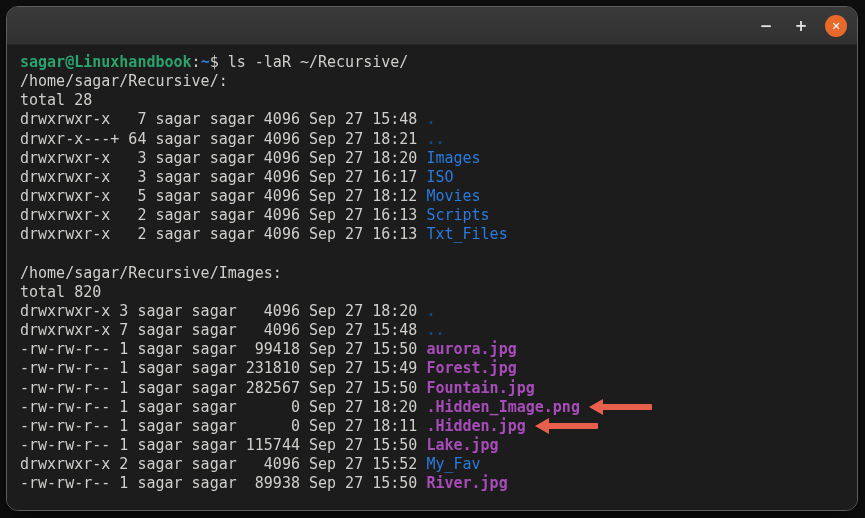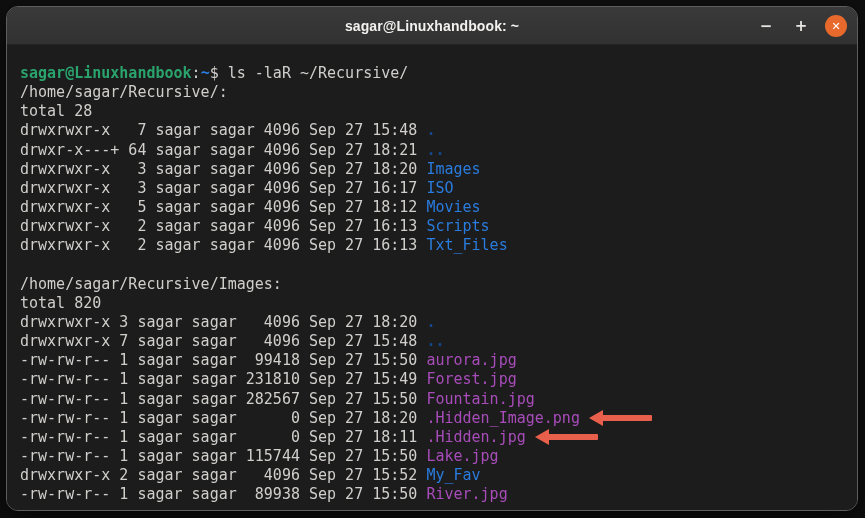--- a/index.html
+++ b/index.html
@@ -55,34 +55,34 @@
   }
   .ctl-btn.close {
     background: var(--close-bg);
     color: #ffffff;
     font-size: 11px;
   }
   .screen {
     position: absolute;
     top: 38px; left: 0; right: 0; bottom: 0;
     background: var(--term-bg);
-    padding: 19px 0 0 13px;
+    padding: 8px 0 0 13px;
     font-family: "DejaVu Sans Mono", monospace;
     font-size: 15px;
     line-height: 19.15px;
     color: var(--fg);
     white-space: pre;
   }
   .term-line { min-height: 19.15px; white-space: pre; }
   .seg-fg          { color: var(--fg); }
   .seg-prompt-user { color: var(--green); font-weight: bold; }
   .seg-prompt-path { color: var(--blue); font-weight: bold; }
   .seg-dir         { color: var(--blue); font-weight: normal; }
   .seg-dir-dim     { color: var(--blue-dim); font-weight: bold; }
-  .seg-media       { color: var(--magenta); font-weight: normal; }
+  .seg-media       { color: var(--magenta); font-weight: bold; }
   .annot-arrow {
     display: inline-block;
     vertical-align: middle;
     position: relative;
     margin-left: 22px;
     width: 50px; height: 6px;
     background: var(--arrow);
     border-radius: 1px;
   }
   .annot-arrow::before {
@@ -94,21 +94,20 @@
     border-top: 8px solid transparent;
     border-bottom: 8px solid transparent;
     border-right: 14px solid var(--arrow);
   }
 </style>
 </head>
 <body>
 
 <div class="window">
   <div class="titlebar">
-    <div class="title">sagar@Linuxhandbook: ~</div>
     <div class="controls">
       <div class="ctl-btn">−</div>
       <div class="ctl-btn">+</div>
       <div class="ctl-btn close">✕</div>
     </div>
   </div>
   <div class="screen"><div class="term-line"><span class="seg-prompt-user">sagar@Linuxhandbook</span><span class="seg-fg">:</span><span class="seg-prompt-path">~</span><span class="seg-fg">$ ls -laR ~/Recursive/</span></div><div class="term-line"><span class="seg-fg">/home/sagar/Recursive/:</span></div><div class="term-line"><span class="seg-fg">total 28</span></div><div class="term-line"><span class="seg-fg">drwxrwxr-x   7 sagar sagar 4096 Sep 27 15:48 </span><span class="seg-dir-dim">.</span></div><div class="term-line"><span class="seg-fg">drwxr-x---+ 64 sagar sagar 4096 Sep 27 18:21 </span><span class="seg-dir-dim">..</span></div><div class="term-line"><span class="seg-fg">drwxrwxr-x   3 sagar sagar 4096 Sep 27 18:20 </span><span class="seg-dir">Images</span></div><div class="term-line"><span class="seg-fg">drwxrwxr-x   3 sagar sagar 4096 Sep 27 16:17 </span><span class="seg-dir">ISO</span></div><div class="term-line"><span class="seg-fg">drwxrwxr-x   5 sagar sagar 4096 Sep 27 18:12 </span><span class="seg-dir">Movies</span></div><div class="term-line"><span class="seg-fg">drwxrwxr-x   2 sagar sagar 4096 Sep 27 16:13 </span><span class="seg-dir">Scripts</span></div><div class="term-line"><span class="seg-fg">drwxrwxr-x   2 sagar sagar 4096 Sep 27 16:13 </span><span class="seg-dir">Txt_Files</span></div><div class="term-line"></div><div class="term-line"><span class="seg-fg">/home/sagar/Recursive/Images:</span></div><div class="term-line"><span class="seg-fg">total 820</span></div><div class="term-line"><span class="seg-fg">drwxrwxr-x 3 sagar sagar   4096 Sep 27 18:20 </span><span class="seg-dir-dim">.</span></div><div class="term-line"><span class="seg-fg">drwxrwxr-x 7 sagar sagar   4096 Sep 27 15:48 </span><span class="seg-dir-dim">..</span></div><div class="term-line"><span class="seg-fg">-rw-rw-r-- 1 sagar sagar  99418 Sep 27 15:50 </span><span class="seg-media">aurora.jpg</span></div><div class="term-line"><span class="seg-fg">-rw-rw-r-- 1 sagar sagar 231810 Sep 27 15:49 </span><span class="seg-media">Forest.jpg</span></div><div class="term-line"><span class="seg-fg">-rw-rw-r-- 1 sagar sagar 282567 Sep 27 15:50 </span><span class="seg-media">Fountain.jpg</span></div><div class="term-line"><span class="seg-fg">-rw-rw-r-- 1 sagar sagar      0 Sep 27 18:20 </span><span class="seg-media">.Hidden_Image.png</span><span class="annot-arrow"></span></div><div class="term-line"><span class="seg-fg">-rw-rw-r-- 1 sagar sagar      0 Sep 27 18:11 </span><span class="seg-media">.Hidden.jpg</span><span class="annot-arrow"></span></div><div class="term-line"><span class="seg-fg">-rw-rw-r-- 1 sagar sagar 115744 Sep 27 15:50 </span><span class="seg-media">Lake.jpg</span></div><div class="term-line"><span class="seg-fg">drwxrwxr-x 2 sagar sagar   4096 Sep 27 15:52 </span><span class="seg-dir">My_Fav</span></div><div class="term-line"><span class="seg-fg">-rw-rw-r-- 1 sagar sagar  89938 Sep 27 15:50 </span><span class="seg-media">River.jpg</span></div></div>
 </div>
 
 </body></html>

